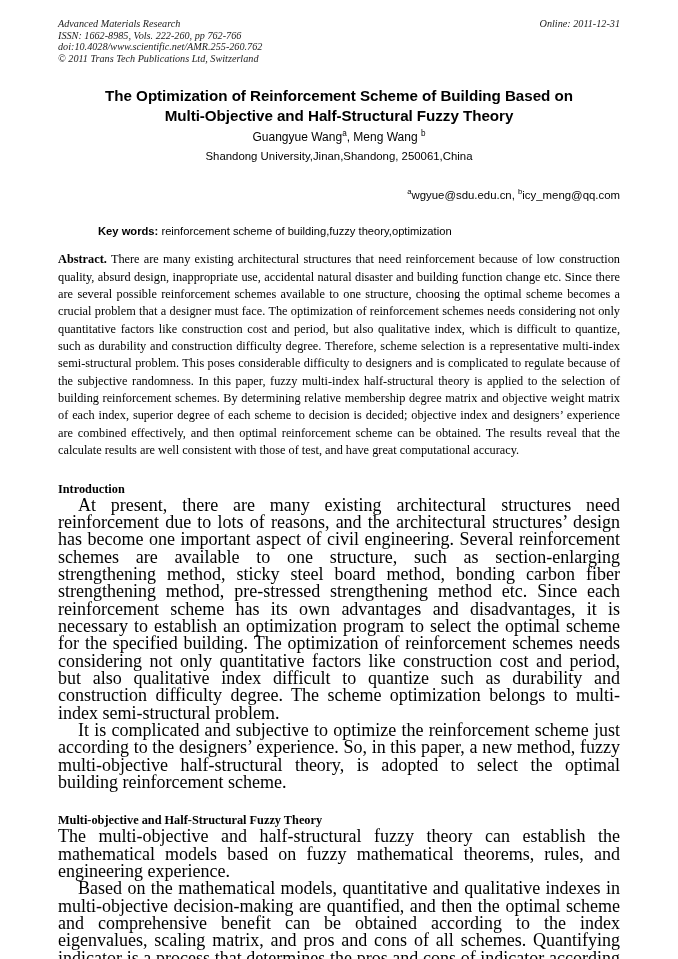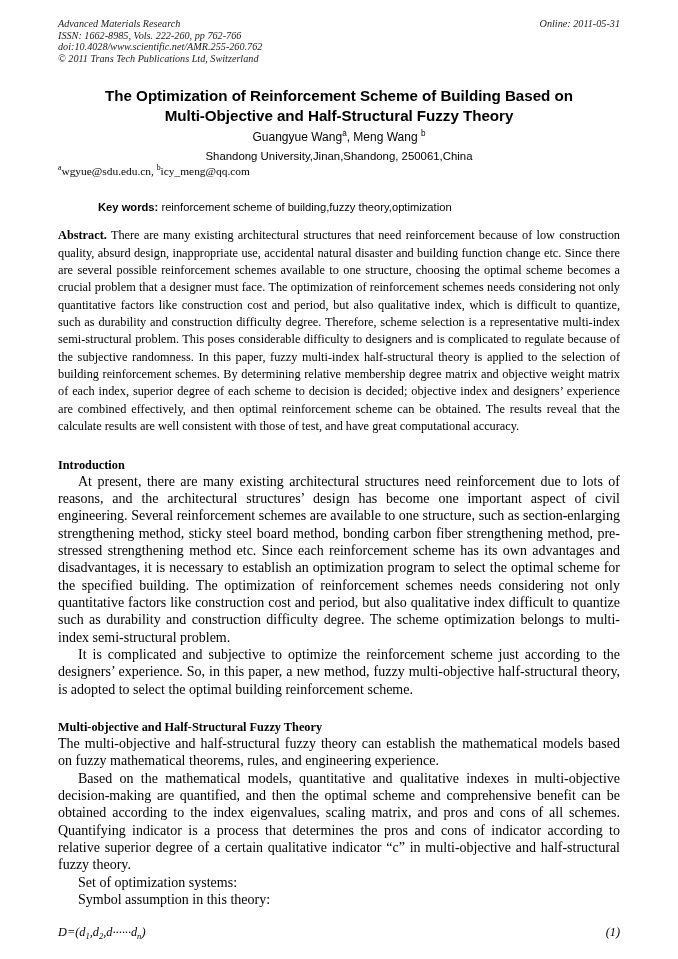--- a/index.html
+++ b/index.html
@@ -60,23 +60,23 @@
     line-height: 18px;
   }
   .affil {
     margin-top: 3px;
     text-align: center;
     font-family: "Liberation Sans", sans-serif;
     font-size: 11.4px;
     line-height: 15px;
   }
   .emails {
-    margin-top: 0;
-    text-align: left;
-    font-family: Liberation Serif, serif;
+    margin-top: 24px;
+    text-align: right;
+    font-family: Liberation Sans, sans-serif;
     font-size: 11.4px;
     line-height: 15px;
   }
   sup { font-size: 0.68em; vertical-align: super; line-height: 0; }
 
   
   .keywords {
     margin-top: 21px;
     font-family: "Liberation Sans", sans-serif;
     font-size: 11.2px;
@@ -95,21 +95,21 @@
   .abstract b { font-weight: bold; }
 
   .sec-head {
     margin-top: 21px;
     font-weight: bold;
     font-size: 12.3px;
     line-height: 16px;
   }
   p.para {
     margin: 0;
-    font-size: 14px;
+    font-size: 18px;
     line-height: 17.35px;
     text-align: justify;
     text-justify: inter-word;
   }
   p.indent { text-indent: 20px; }
   .gap-sm { margin-top: 9px; }
 
   .eqline {
     margin-top: 16px;
     position: relative;
@@ -124,21 +124,21 @@
     top: 0;
   }
   sub { font-size: 0.7em; vertical-align: sub; line-height: 0; }
 </style>
 </head>
 <body>
 
 <div class="page">
 
   <div class="jheader">
-    <span class="online">Online: 2011-05-31</span>
+    <span class="online">Online: 2011-12-31</span>
     <span class="jline">Advanced Materials Research</span>
     <span class="jline">ISSN: 1662-8985, Vols. 222-260, pp 762-766</span>
     <span class="jline">doi:10.4028/www.scientific.net/AMR.255-260.762</span>
     <span class="jline">© 2011 Trans Tech Publications Ltd, Switzerland</span>
   </div>
 
   <div class="title">
     <div>The Optimization of Reinforcement Scheme of Building Based on</div>
     <div>Multi-Objective and Half-Structural Fuzzy Theory</div>
   </div>

